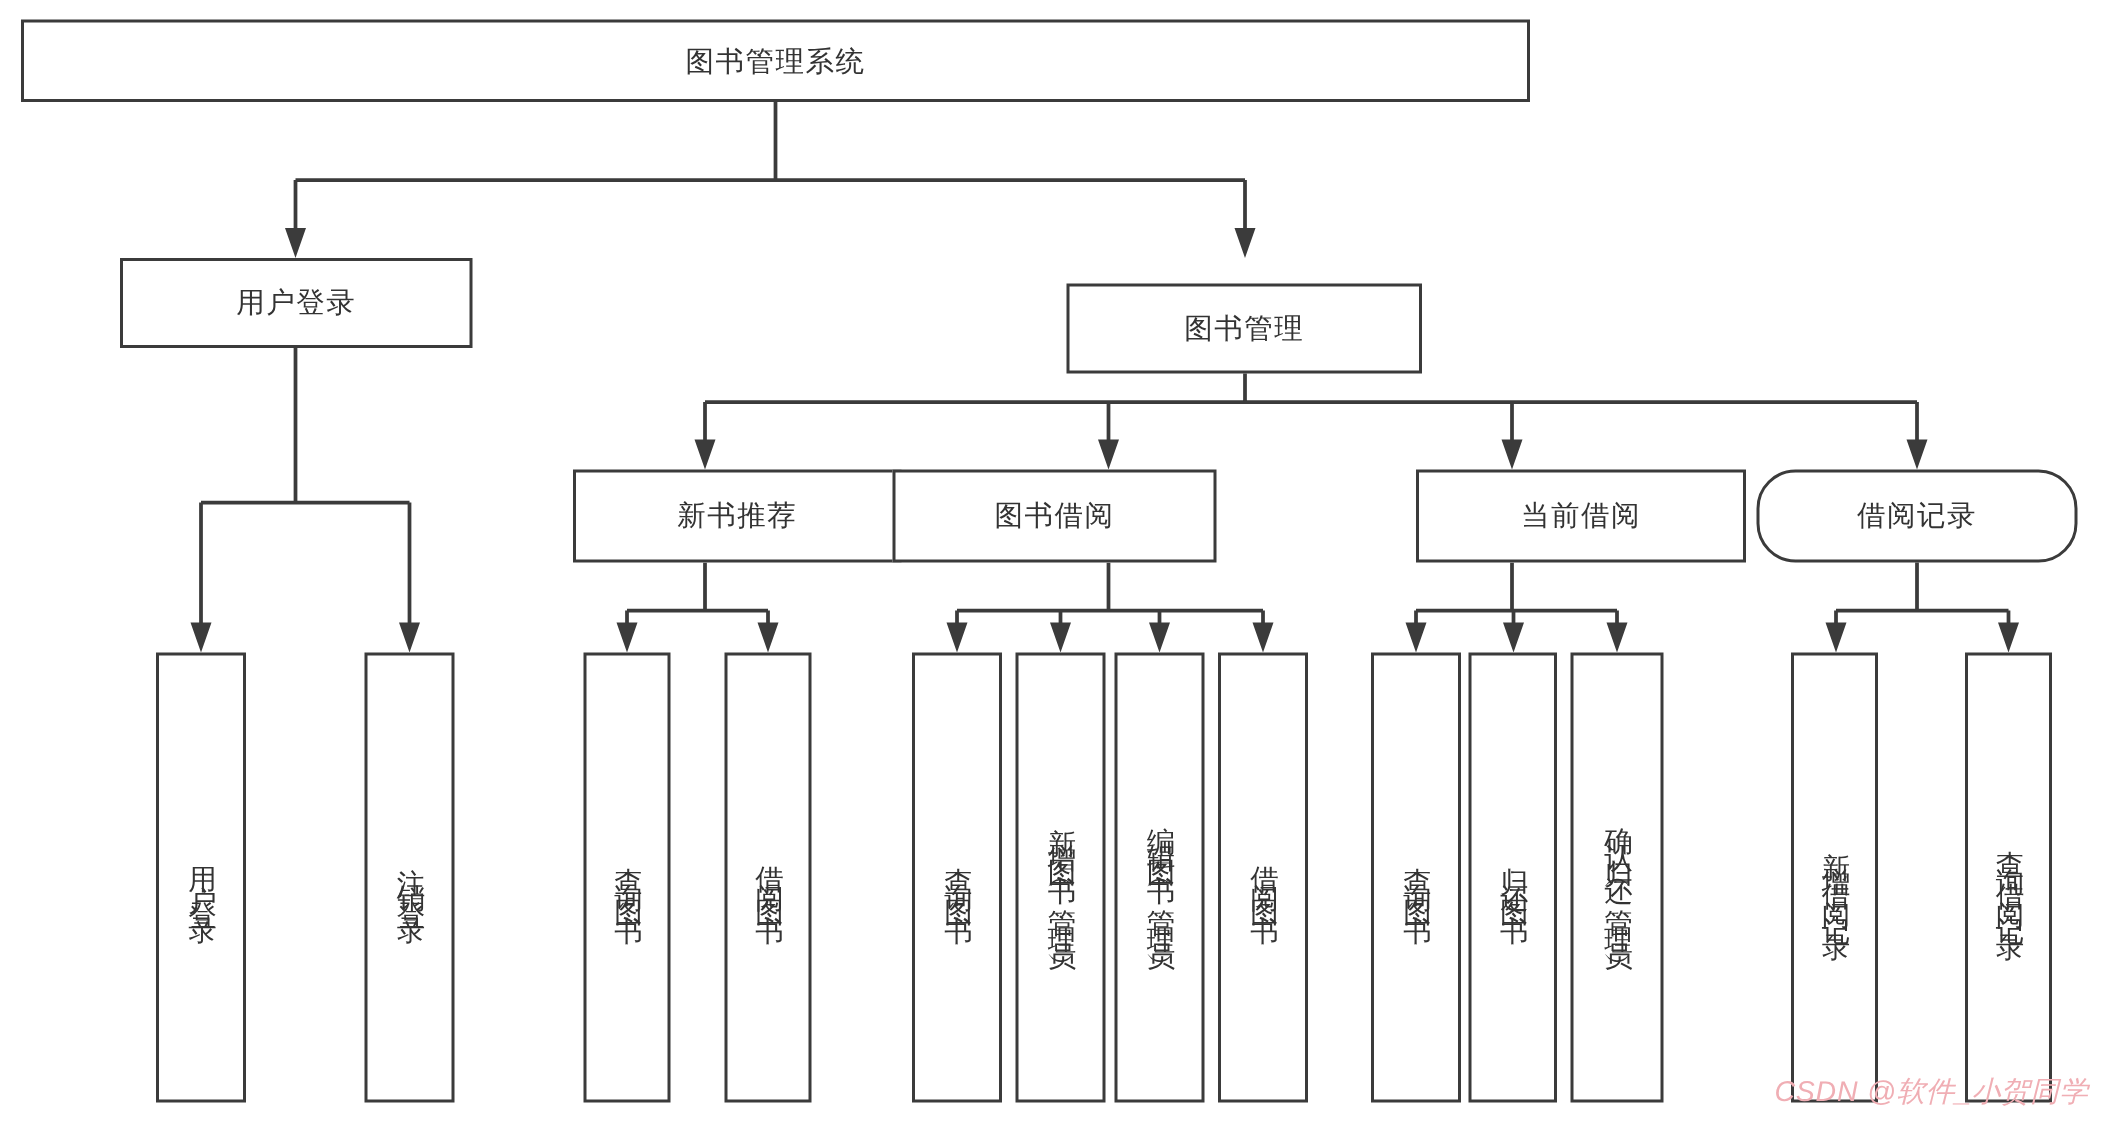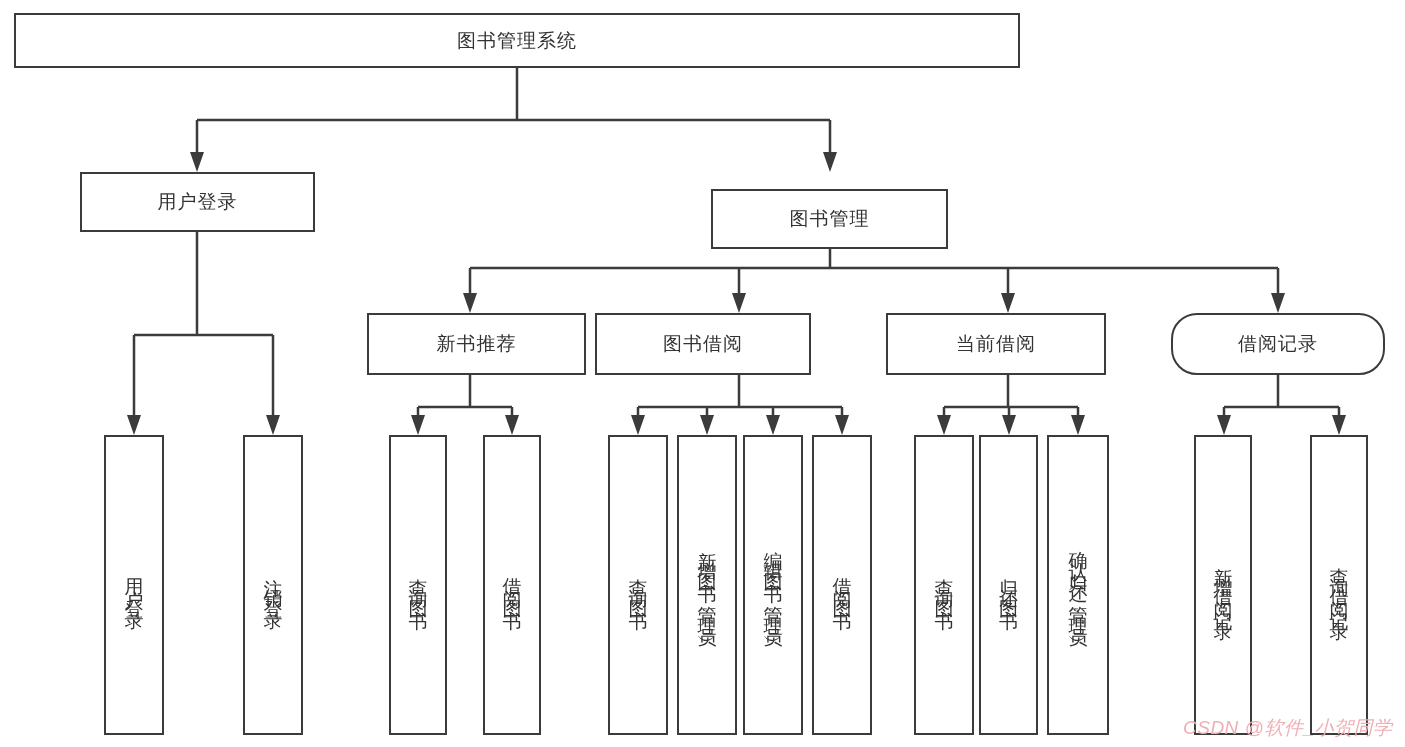--- a/index.html
+++ b/index.html
@@ -65,27 +65,27 @@
     <span>图书管理系统</span>
   </div>
 
   <div class="box" style="left:80px;top:172px;width:235px;height:60px;">
     <span>用户登录</span>
   </div>
   <div class="box" style="left:711px;top:172px;width:237px;height:60px;margin-top:17px;">
     <span>图书管理</span>
   </div>
 
-  <div class="box" style="left:367px;top:313px;width:219px;height:62px;text-align:right;">
+  <div class="box" style="left:382px;top:313px;width:219px;height:62px;text-align:right;">
     <span>新书推荐</span>
   </div>
   <div class="box" style="left:595px;top:313px;width:216px;height:62px;">
     <span>图书借阅</span>
   </div>
-  <div class="box" style="left:886px;top:313px;width:220px;height:62px;">
+  <div class="box" style="left:944px;top:313px;width:220px;height:62px;">
     <span>当前借阅</span>
   </div>
   <div class="box" style="left:1171px;top:313px;width:214px;height:62px;border-radius:26px;">
     <span>借阅记录</span>
   </div>
 
   <div class="vbox" style="left:104px;top:435px;width:60px;height:300px;">
     <span>用户登录</span>
   </div>
   <div class="vbox" style="left:243px;top:435px;width:60px;height:300px;">

